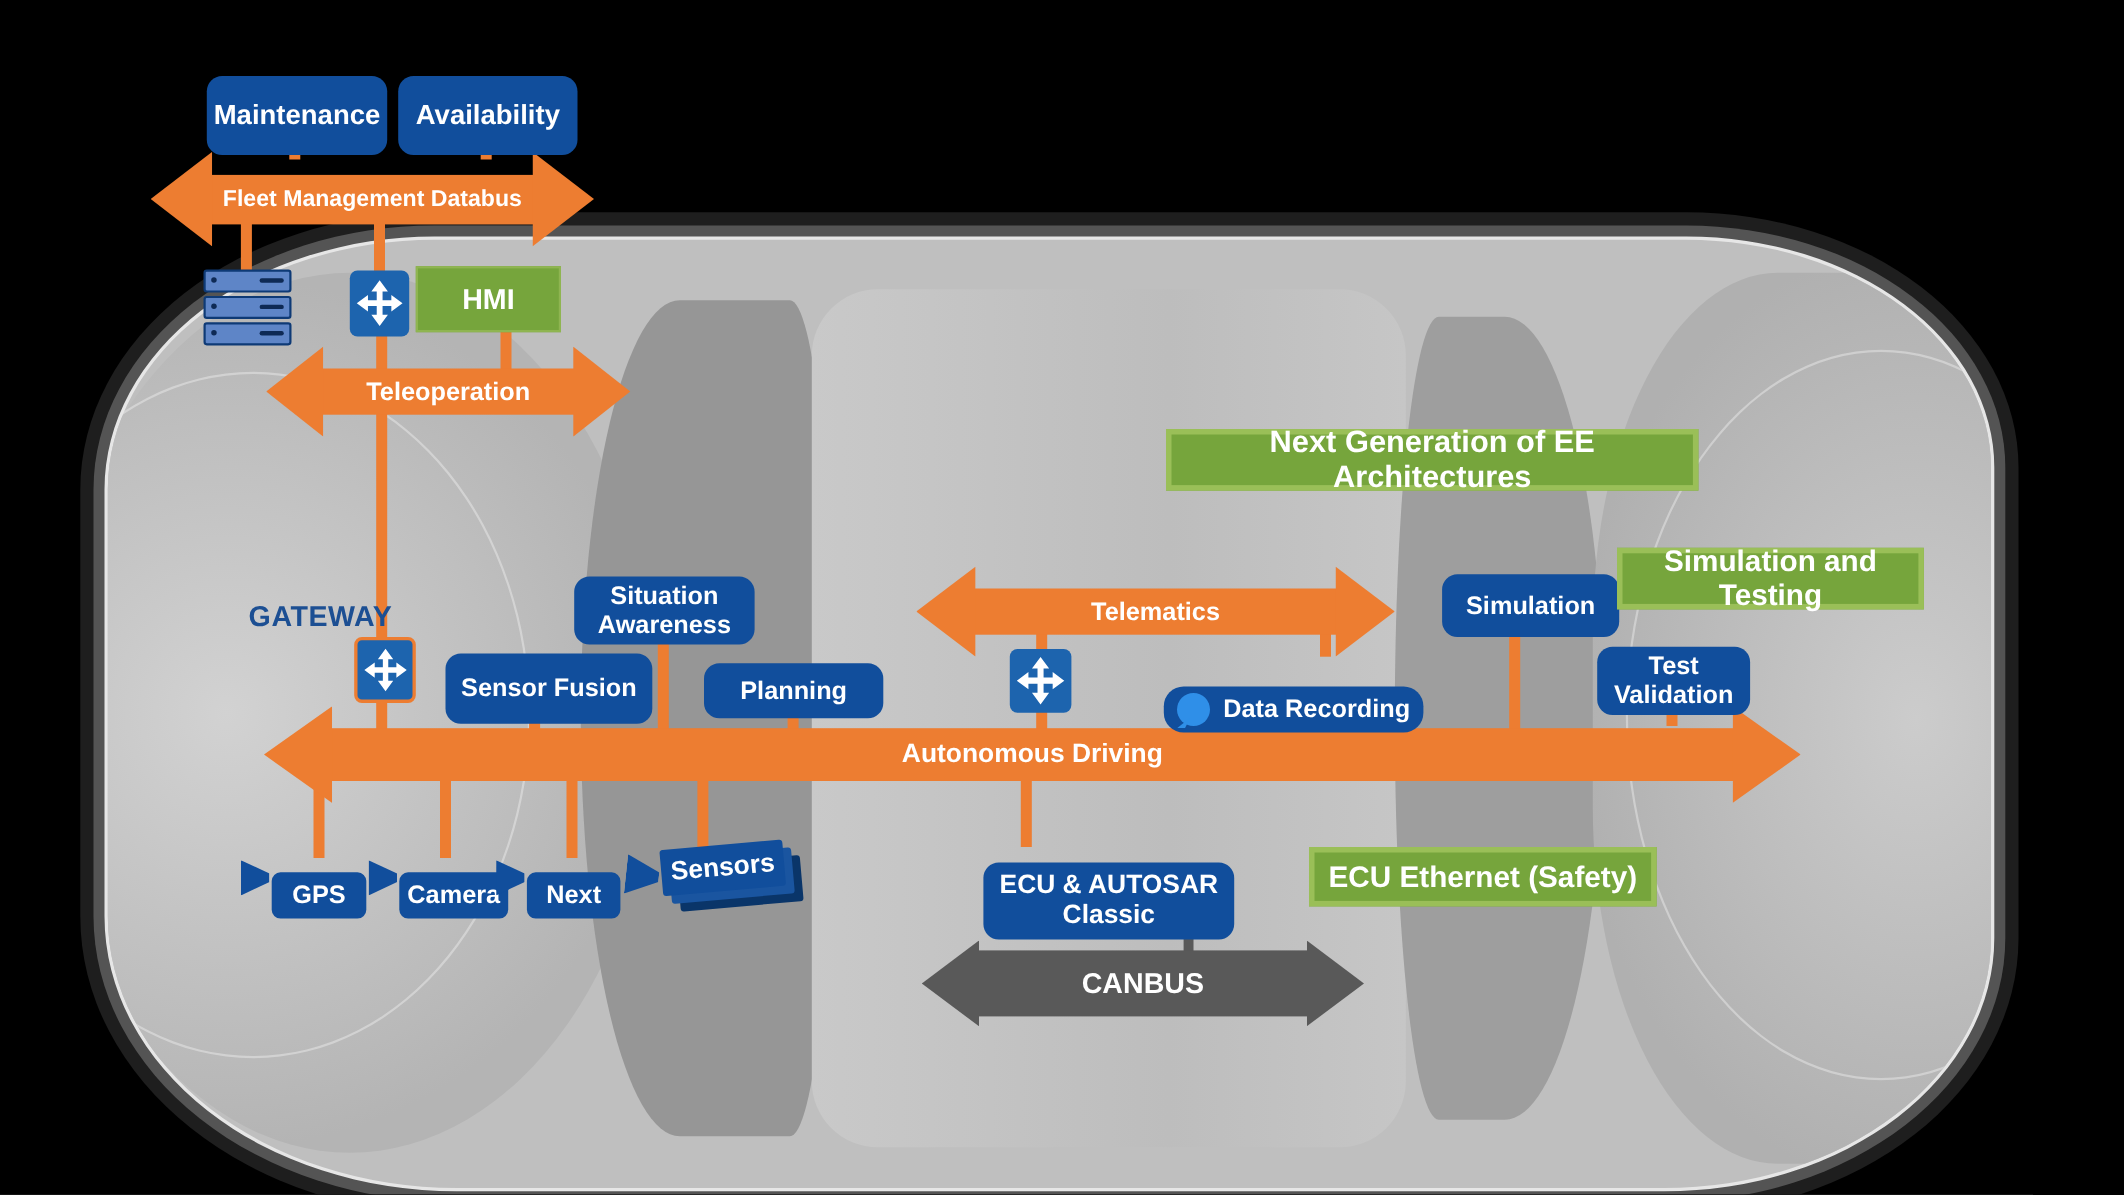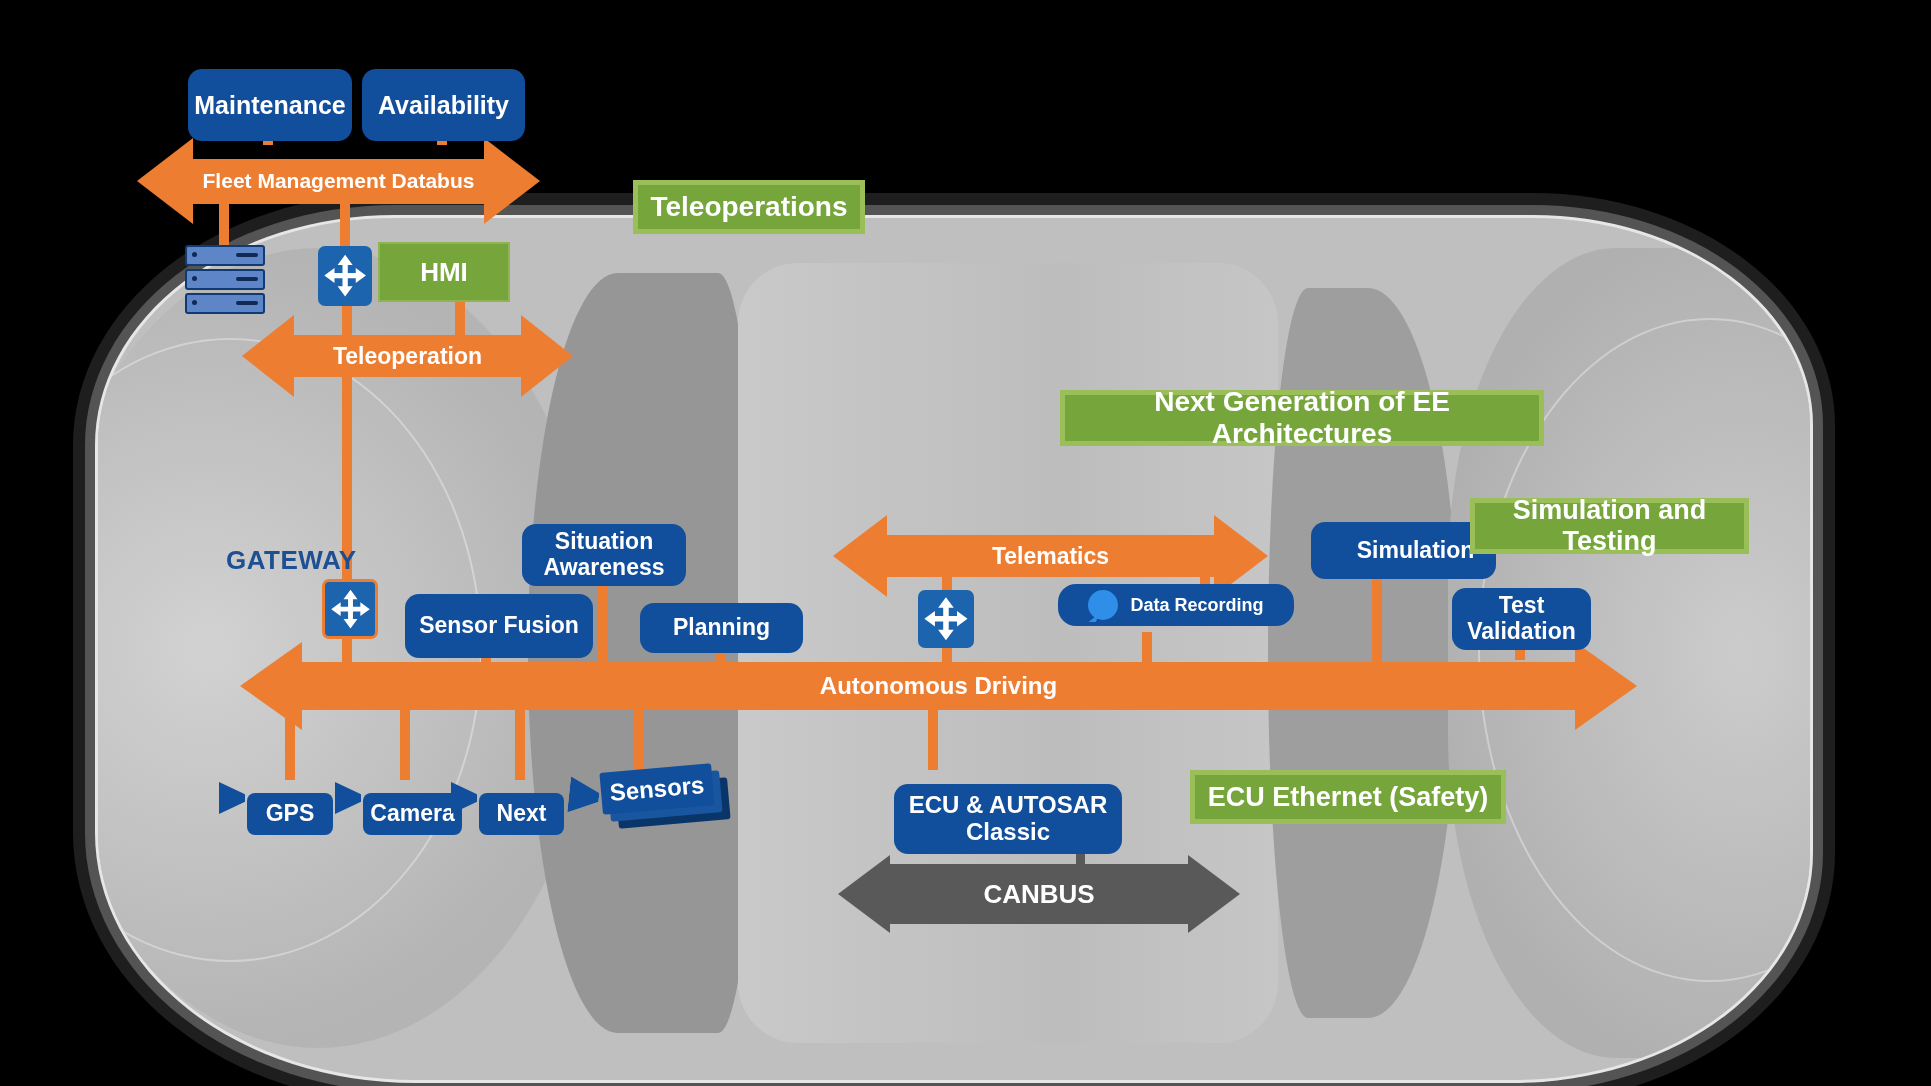--- a/index.html
+++ b/index.html
@@ -162,45 +162,44 @@
   </div>
 
   <div class="gateway" style="left:318px;top:246px;width:54px;height:60px;">
     <svg>
         <use href="#move-arrow"></use>
       </svg>
   </div>
 
   <div class="callout thin" style="left:378px;top:242px;width:132px;height:60px;font-size:26px;border-radius:0;">HMI</div>
 
-  <div class="callout" style="left:633px;top:180px;width:232px;height:54px;font-size:28px;">Teleoperations</div>
 
   <div class="gateway-label" style="left:226px;top:545px;font-size:26px;">GATEWAY</div>
   <div class="gateway orange-border" style="left:322px;top:579px;width:56px;height:60px;">
     <svg>
         <use href="#move-arrow"></use>
       </svg>
   </div>
 
   <div class="node" style="left:405px;top:578px;width:188px;height:64px;font-size:23px;">Sensor Fusion</div>
   <div class="node" style="left:522px;top:508px;width:164px;height:62px;font-size:23px;">Situation Awareness</div>
   <div class="node" style="left:640px;top:587px;width:163px;height:50px;font-size:23px;">Planning</div>
 
   <div class="gateway" style="left:918px;top:590px;width:56px;height:58px;">
     <svg>
         <use href="#move-arrow"></use>
       </svg>
   </div>
 
-  <div class="node" style="left:1058px;top:568px;width:236px;height:42px;font-size:18px;border-radius:18px;flex-direction:row;">
+  <div class="node" style="left:1058px;top:608px;width:236px;height:42px;font-size:23px;border-radius:18px;flex-direction:row;">
     <span class="bubble"></span>
     <span>Data Recording</span>
   </div>
 
-  <div class="node" style="left:1311px;top:506px;width:161px;height:57px;font-size:23px;padding-left:24px;">Simulation</div>
+  <div class="node" style="left:1311px;top:506px;width:161px;height:57px;font-size:23px;">Simulation</div>
   <div class="node" style="left:1452px;top:572px;width:139px;height:62px;font-size:23px;">Test Validation</div>
 
   <div class="callout" style="left:1060px;top:390px;width:484px;height:56px;font-size:28px;">Next Generation of EE Architectures</div>
   <div class="callout" style="left:1470px;top:498px;width:279px;height:56px;font-size:27px;">Simulation and Testing</div>
   <div class="callout" style="left:1190px;top:770px;width:316px;height:54px;font-size:27px;">ECU Ethernet (Safety)</div>
 
   <div class="cam-icon" style="left:219px;top:782px;"></div>
   <div class="node small" style="left:247px;top:777px;width:86px;height:42px;font-size:23px;">GPS</div>
 
   <div class="cam-icon" style="left:335px;top:782px;"></div>

